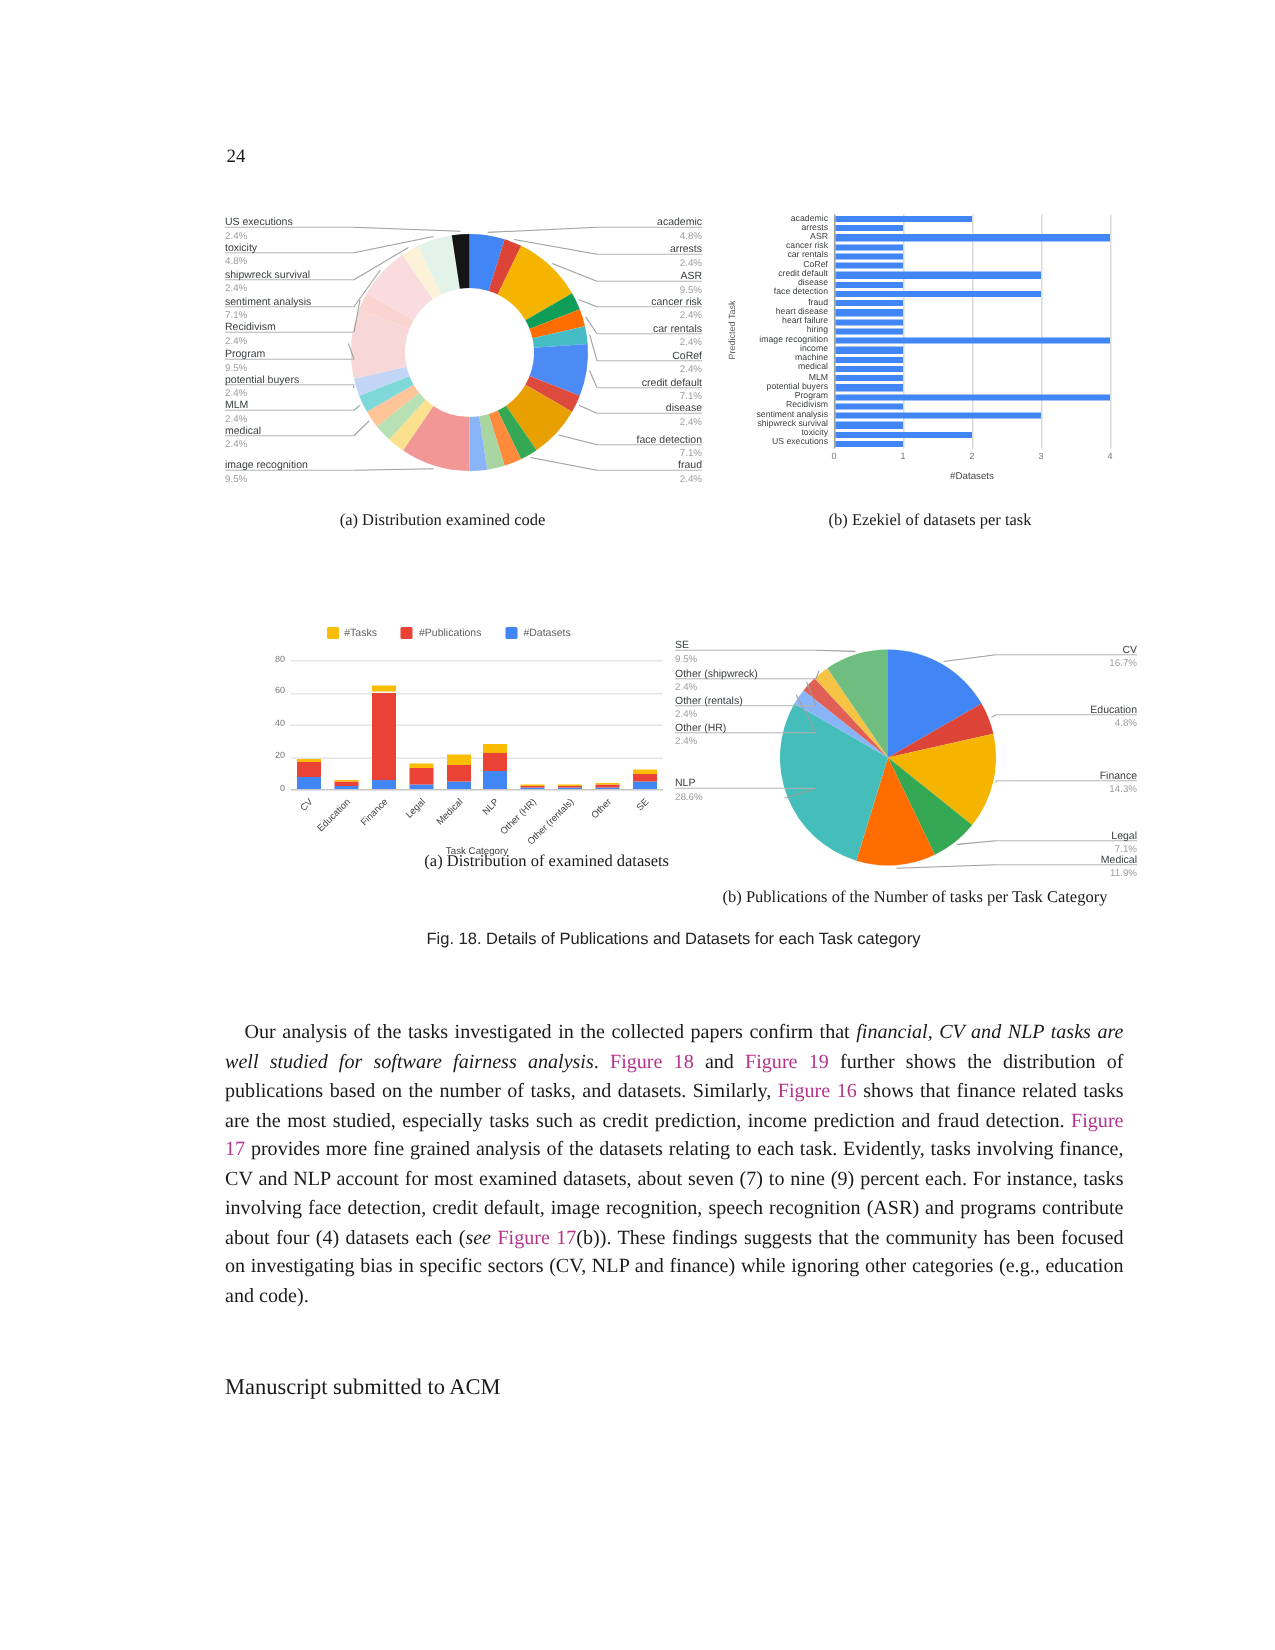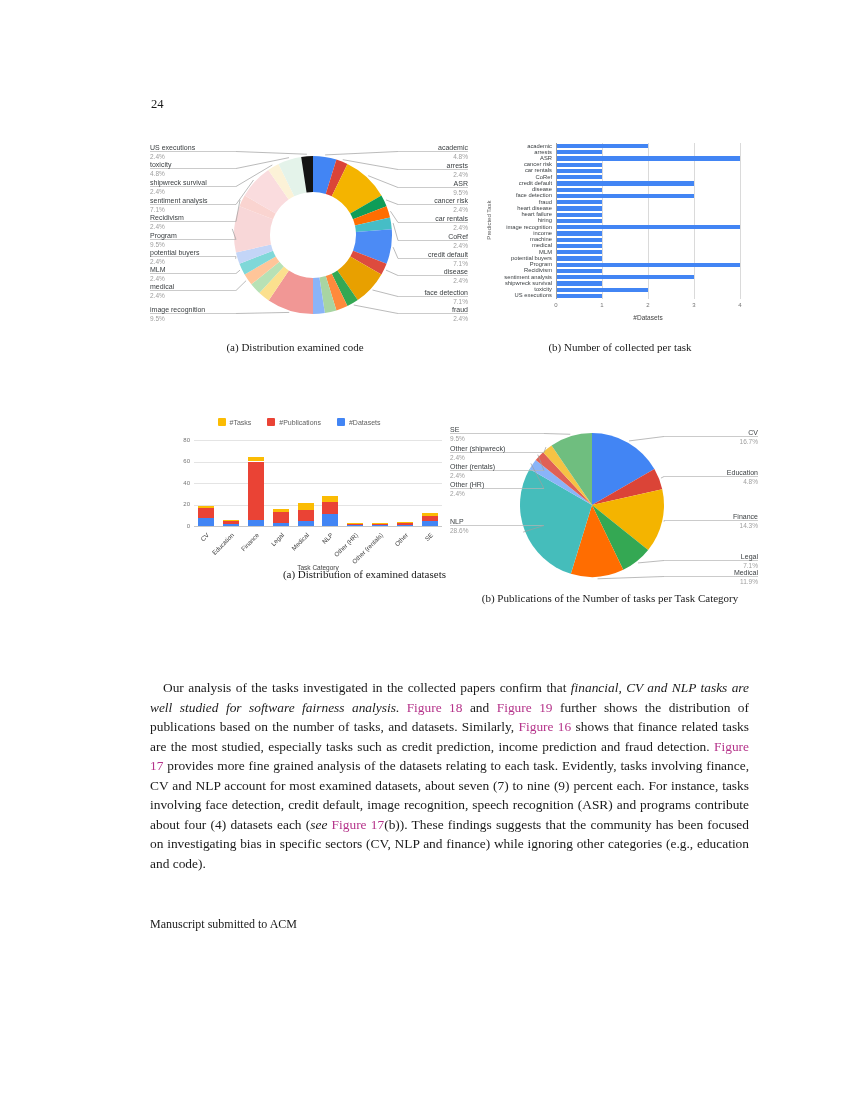--- a/index.html
+++ b/index.html
@@ -9,21 +9,21 @@
        font-size:12.6px;}
   .panel{position:absolute;}
   .subcap{position:absolute;font-size:11px;text-align:center;white-space:nowrap;}
   .figcap{position:absolute;left:150px;width:598px;text-align:center;
           font-family:"Liberation Sans",sans-serif;font-size:11px;color:#222;}
   .para{position:absolute;left:150px;width:599px;font-size:13.4px;line-height:19.5px;
         text-align:justify;text-indent:13px;margin:0;}
   .findbox{position:absolute;left:150px;width:599px;box-sizing:border-box;border:1px solid #1a1a1a;
            padding:5px 9px 7px 9px;font-style:italic;font-size:13.2px;line-height:19.5px;
            text-align:justify;text-align-last:center;}
-  .foot{position:absolute;left:150px;font-size:12px;}
+  .foot{position:absolute;left:150px;font-size:15px;}
   .chart, .chart *{font-family:"Liberation Sans",sans-serif;}
   .hbar-label{position:absolute;text-align:right;font-size:5.8px;color:#3c4043;line-height:1;}
   .tick{position:absolute;font-size:6px;color:#757575;}
   .axis-label{position:absolute;font-size:6.5px;color:#424242;text-align:center;}
   .legend{position:absolute;display:flex;justify-content:center;gap:16px;width:100%;}
   .legend-item{display:flex;align-items:center;gap:4px;font-size:7px;color:#616161;}
   .legend-swatch{width:8px;height:8px;border-radius:1px;display:inline-block;}
   .cat-label{position:absolute;width:70px;text-align:right;font-size:6.3px;color:#424242;
              transform:rotate(-45deg);transform-origin:100% 0;white-space:nowrap;line-height:1;}
 </style>
@@ -203,21 +203,21 @@
       <div style="position: absolute; left: 79px; top: 143.28px; width: 45px; height: 4.24px; background: rgb(66, 133, 244);"></div>
       <div class="hbar-label" style="left: 0px; top: 148.02px; width: 74px; height: 6.24px; line-height: 6.24px;">toxicity</div>
       <div style="position: absolute; left: 79px; top: 149.52px; width: 91px; height: 4.24px; background: rgb(66, 133, 244);"></div>
       <div class="hbar-label" style="left: 0px; top: 154.26px; width: 74px; height: 6.24px; line-height: 6.24px;">US executions</div>
       <div style="position: absolute; left: 79px; top: 155.76px; width: 45px; height: 4.24px; background: rgb(66, 133, 244);"></div>
       <div class="axis-label" style="left: 78px; top: 176px; width: 184px;">#Datasets</div>
       <div style="left: -67px; top: 79px; width: 156px; text-align: center; transform: rotate(-90deg); font-size: 6px; color: rgb(97, 97, 97); position: absolute;">Predicted Task</div>
     </div>
 
   <div class="subcap" style="left:145px;top:341px;width:300px;">(a) Distribution examined code</div>
-  <div class="subcap" style="left:480px;top:341px;width:280px;">(b) Number of collected per task</div>
+  <div class="subcap" style="left:480px;top:341px;width:280px;">(b) Ezekiel of datasets per task</div>
 
 
   <div class="panel chart" id="c-fig18a" style="left:148px;top:416px;width:302px;height:168px;">
       <div class="legend" style="top: 2px; left: 0px;">
         <div class="legend-item">
           <span class="legend-swatch" style="background: rgb(251, 188, 4);"></span>
           <span>#Tasks</span>
         </div>
         <div class="legend-item">
           <span class="legend-swatch" style="background: rgb(234, 67, 53);"></span>
@@ -330,18 +330,19 @@
         <text x="310" y="152" font-size="6.5" fill="#9e9e9e" text-anchor="end">7.1%</text>
         <line x1="216" y1="160.5" x2="310" y2="160.5" stroke="#b5b5b5" stroke-width="0.7"></line>
         <line x1="216" y1="160.5" x2="149.5686255345922" y2="162.7901782736394" stroke="#9e9e9e" stroke-width="0.7"></line>
         <text x="310" y="159" font-size="7" fill="#3c4043" text-anchor="end">Medical</text>
         <text x="310" y="168" font-size="6.5" fill="#9e9e9e" text-anchor="end">11.9%</text>
       </svg></div>
 
   <div class="subcap" style="left:146px;top:568px;width:300px;text-align:right;">(a) Distribution of examined datasets</div>
   <div class="subcap" style="left:460px;top:592px;width:300px;">(b) Publications of the Number of tasks per Task Category</div>
 
+  <div class="figcap" style="top:620px;">Fig. 18.  Details of Publications and Datasets for each Task category</div>
 
   <p class="para" id="para" style="top:678px;"><span>Our analysis of the tasks investigated in the collected papers confirm that </span><span style="font-style: italic;">financial, CV and NLP tasks are well studied for software fairness analysis</span><span>. </span><span style="color: rgb(181, 51, 138);">Figure 18</span><span> and </span><span style="color: rgb(181, 51, 138);">Figure 19</span><span> further shows the distribution of publications based on the number of tasks, and datasets. Similarly, </span><span style="color: rgb(181, 51, 138);">Figure 16</span><span> shows that finance related tasks are the most studied, especially tasks such as credit prediction, income prediction and fraud detection. </span><span style="color: rgb(181, 51, 138);">Figure 17</span><span> provides more fine grained analysis of the datasets relating to each task. Evidently, tasks involving finance, CV and NLP account for most examined datasets, about seven (7) to nine (9) percent each. For instance, tasks involving face detection, credit default, image recognition, speech recognition (ASR) and programs contribute about four (4) datasets each (</span><span style="font-style: italic;">see </span><span style="color: rgb(181, 51, 138);">Figure 17</span><span>(b)). These findings suggests that the community has been focused on investigating bias in specific sectors (CV, NLP and finance) while ignoring other categories (e.g., education and code).</span></p>
 
 
   <div class="foot" style="top:917px;">Manuscript submitted to ACM</div>
 </div>
 
 </body></html>

